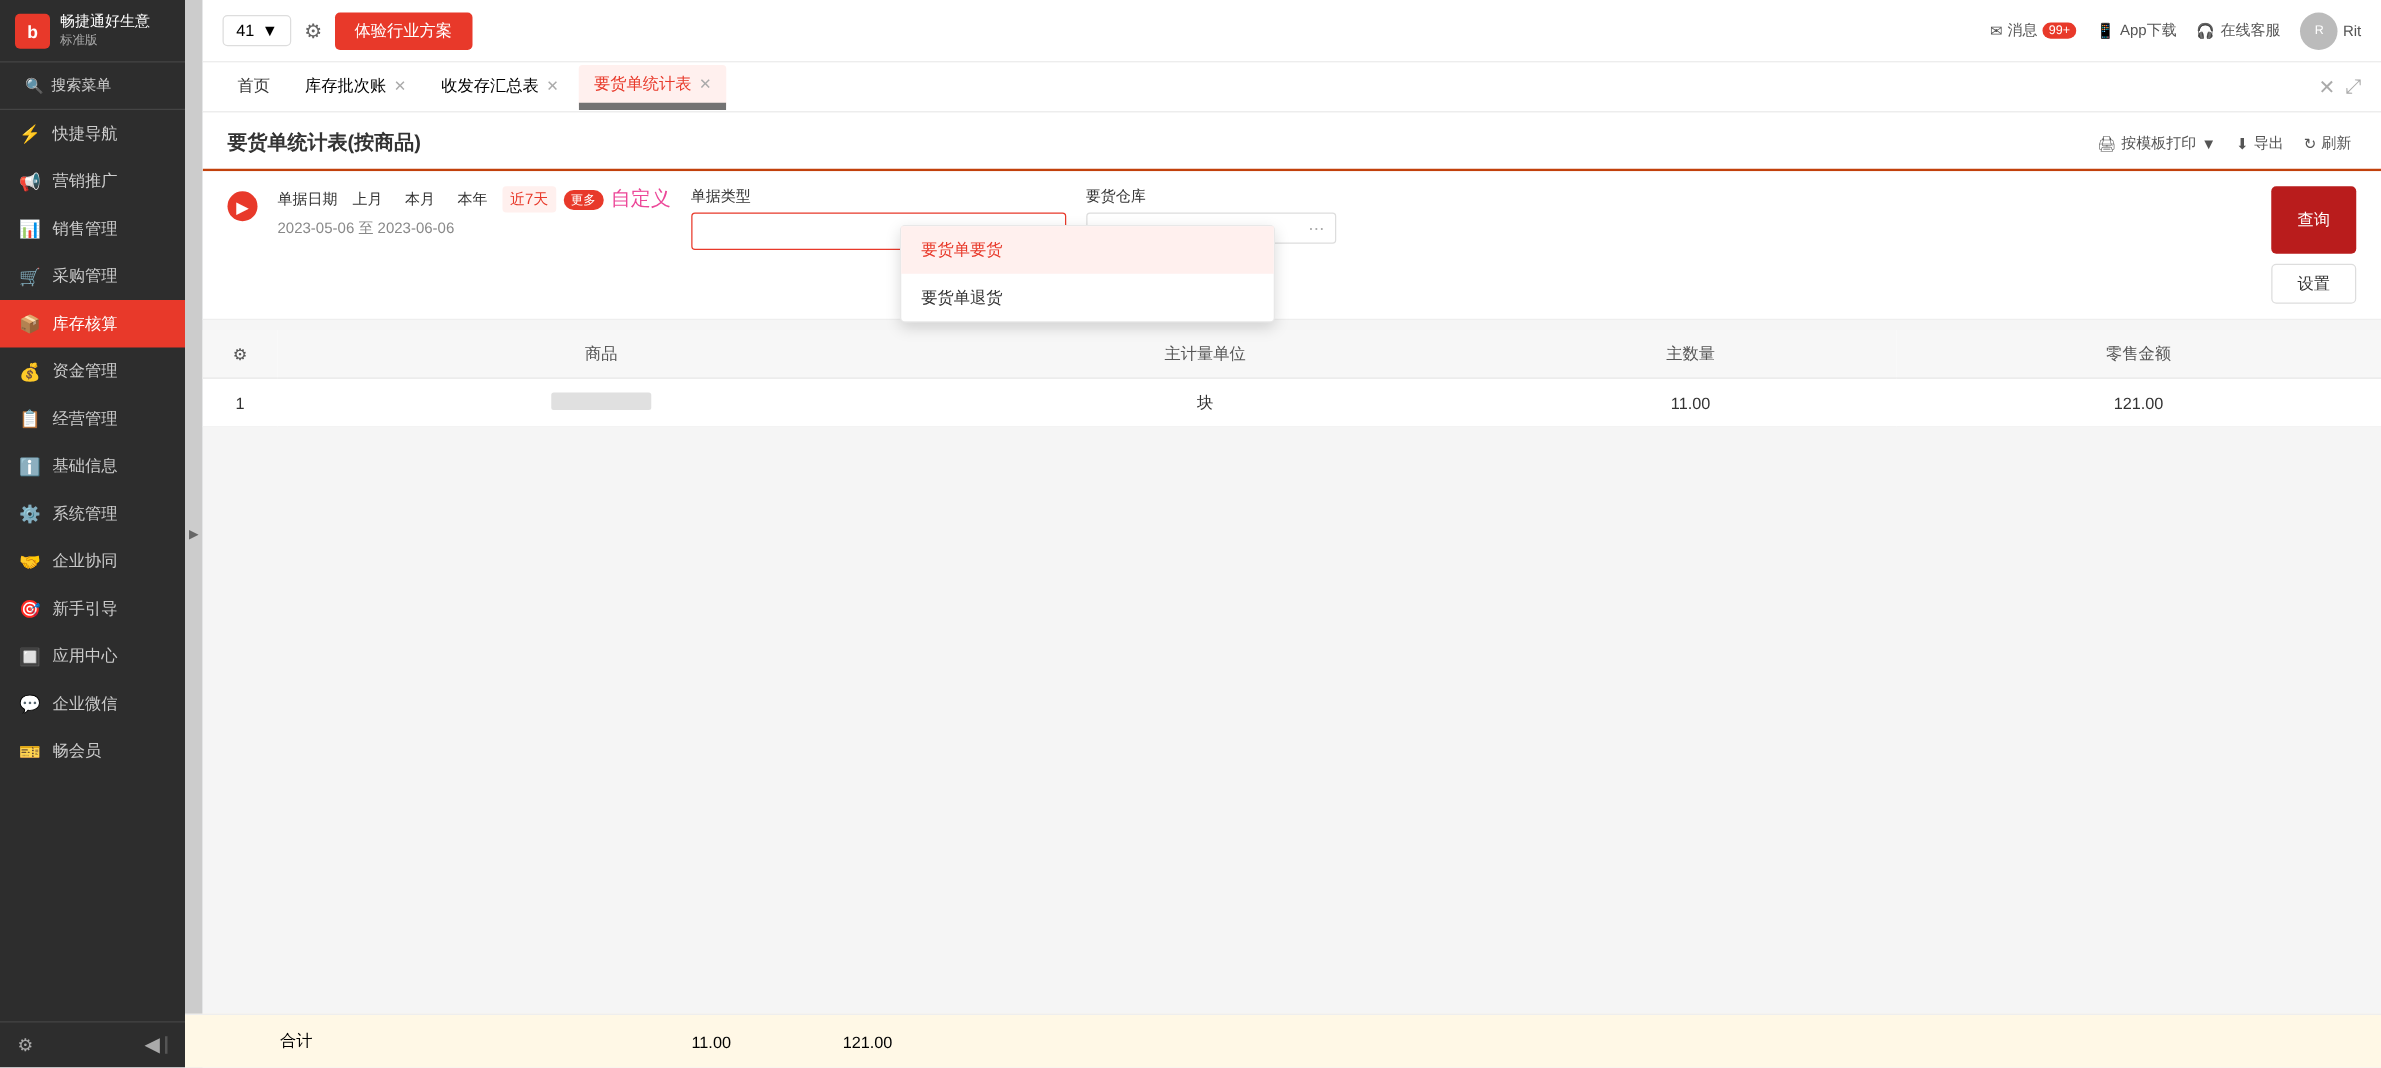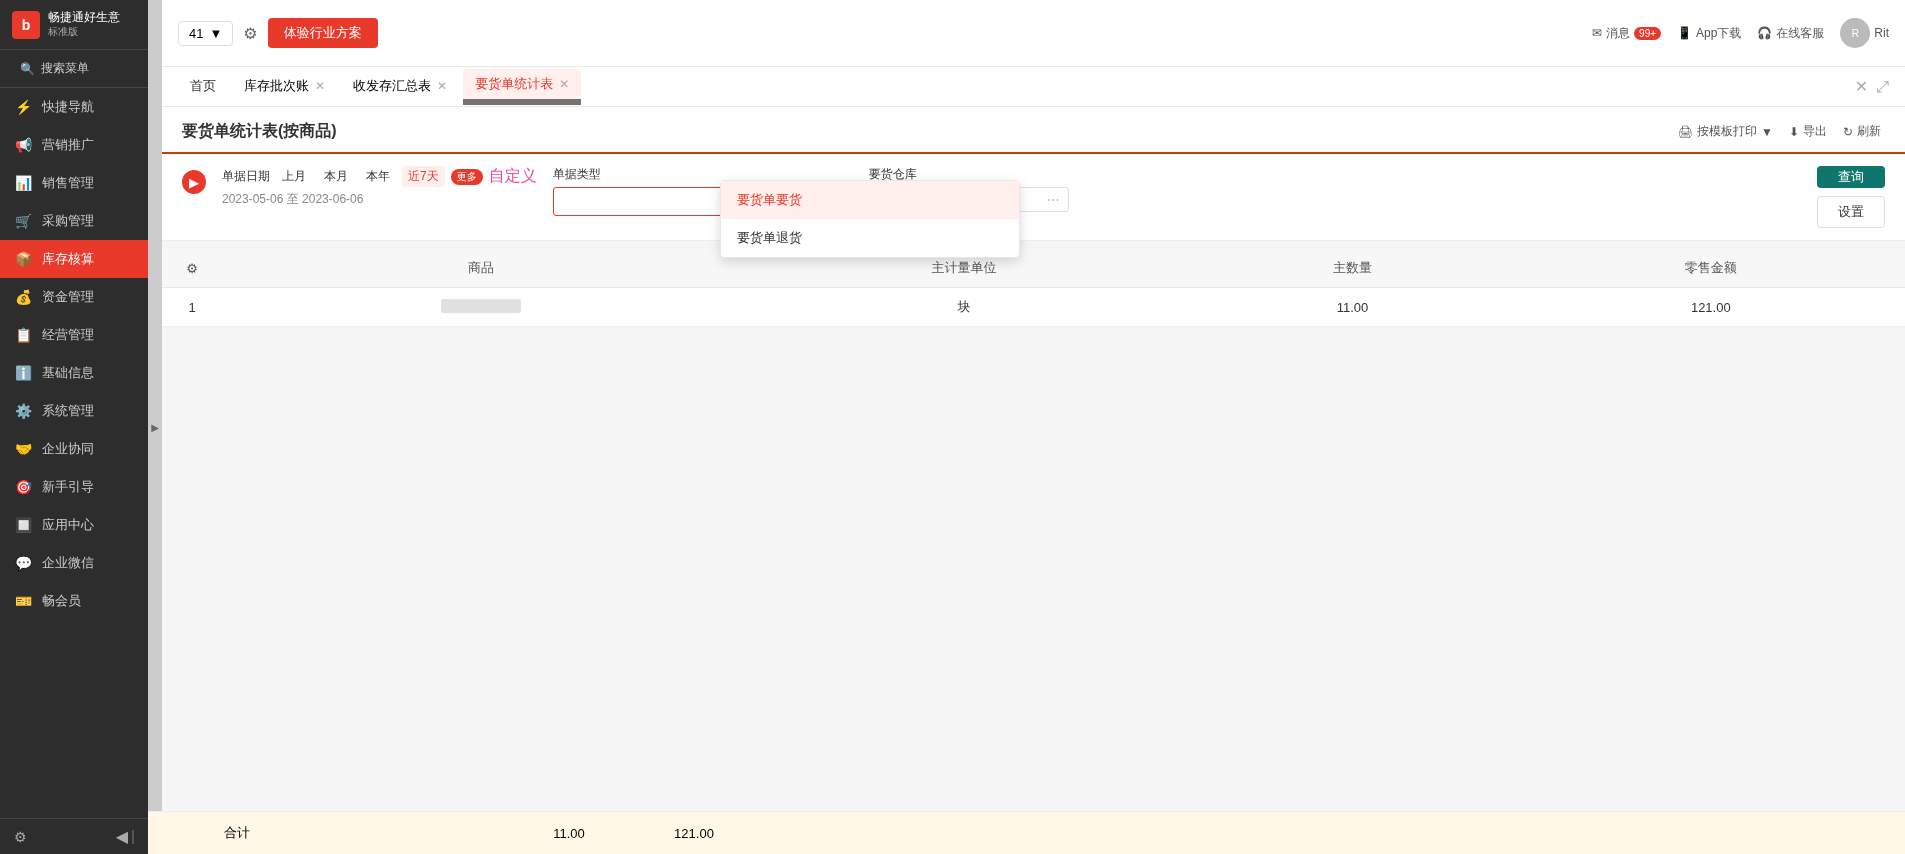--- a/index.html
+++ b/index.html
@@ -63,21 +63,21 @@
       flex: 1;
       display: flex;
       flex-direction: column;
       height: 854px;
       overflow: hidden;
     }
 
     
     .topbar {
       background: #fff;
-      height: 67px;
+      height: 50px;
       display: flex;
       align-items: center;
       padding: 0 16px;
       border-bottom: 1px solid #e8e8e8;
       justify-content: space-between;
       flex-shrink: 0;
     }
     .topbar-left { display: flex; align-items: center; gap: 10px; }
     .topbar-selector {
       display: flex; align-items: center;
@@ -242,23 +242,23 @@
       padding: 10px 16px;
       font-size: 13px;
       color: #333;
       text-align: center;
       border-bottom: 1px solid #f0f0f0;
     }
     .number-cell { text-align: center; }
 
     
     .query-btn {
-      background: #0f766e; color: white;
+      background: #b91c1c; color: white;
       border: none; border-radius: 4px;
-      padding: 2px 20px; cursor: pointer; font-size: 13px;
+      padding: 18px 20px; cursor: pointer; font-size: 13px;
     }
     .set-btn {
       background: white; color: #333;
       border: 1px solid #ddd; border-radius: 4px;
       padding: 6px 20px; cursor: pointer; font-size: 13px;
       display: block; margin-top: 4px;
     }
     .query-set-group { display: flex; flex-direction: column; gap: 4px; margin-left: auto; }
 
     

